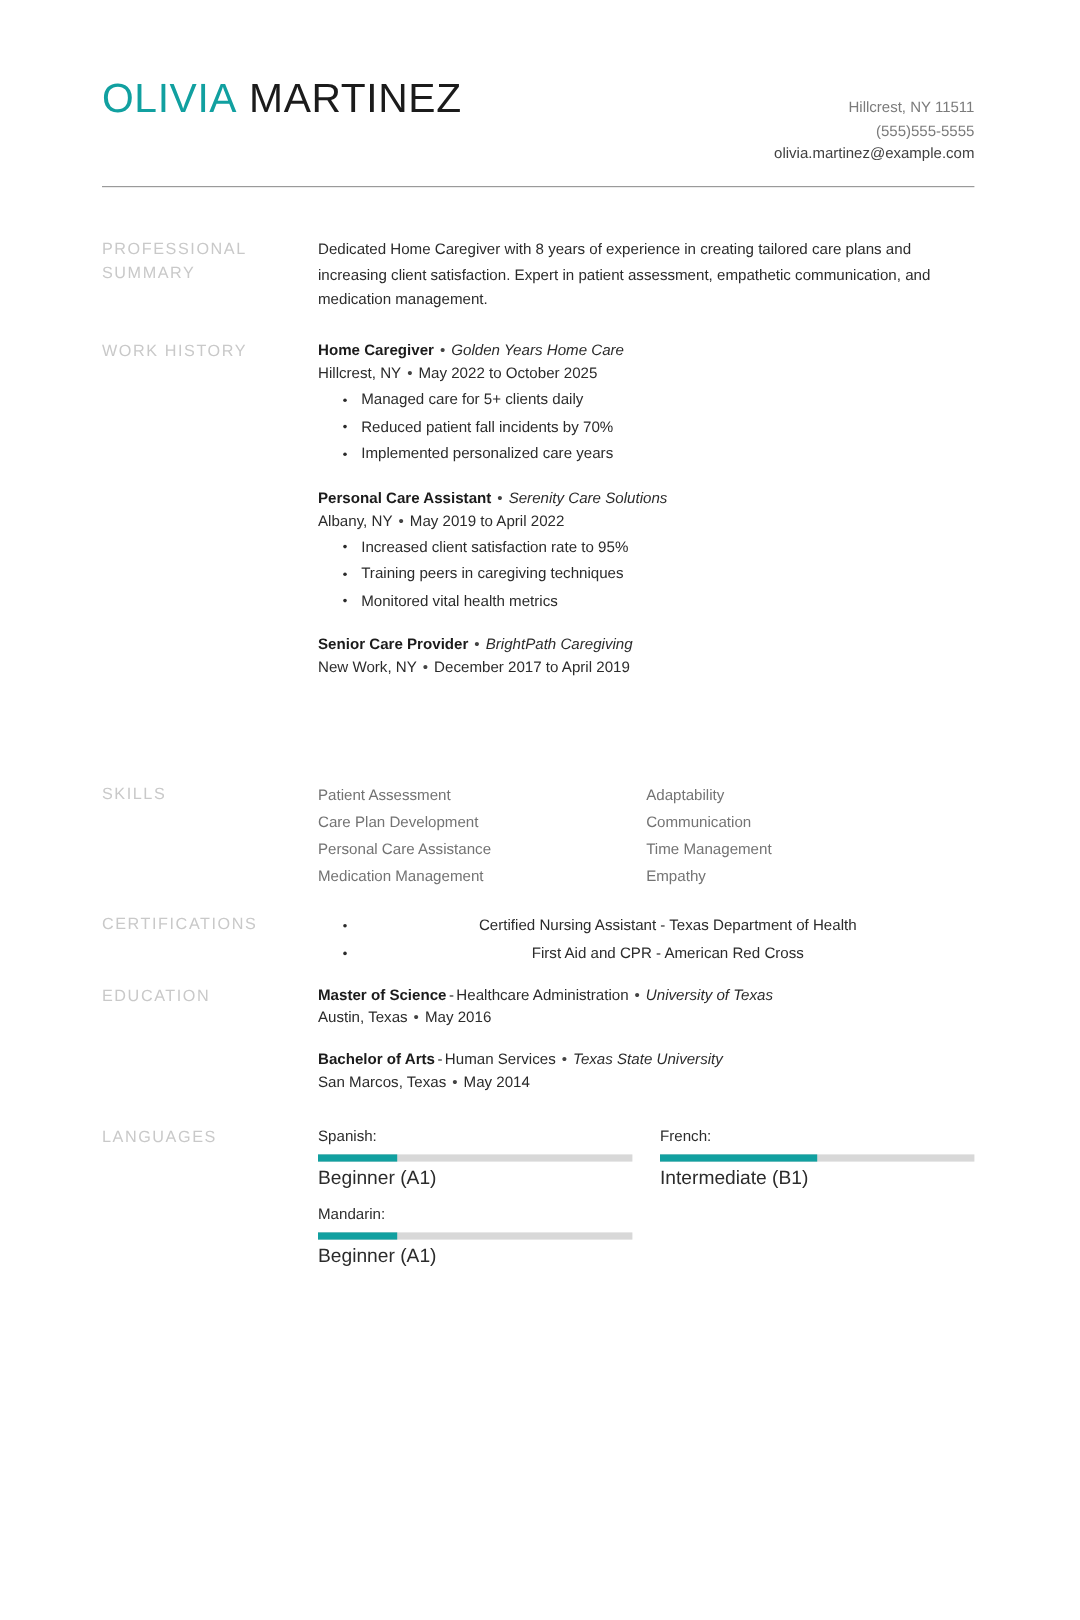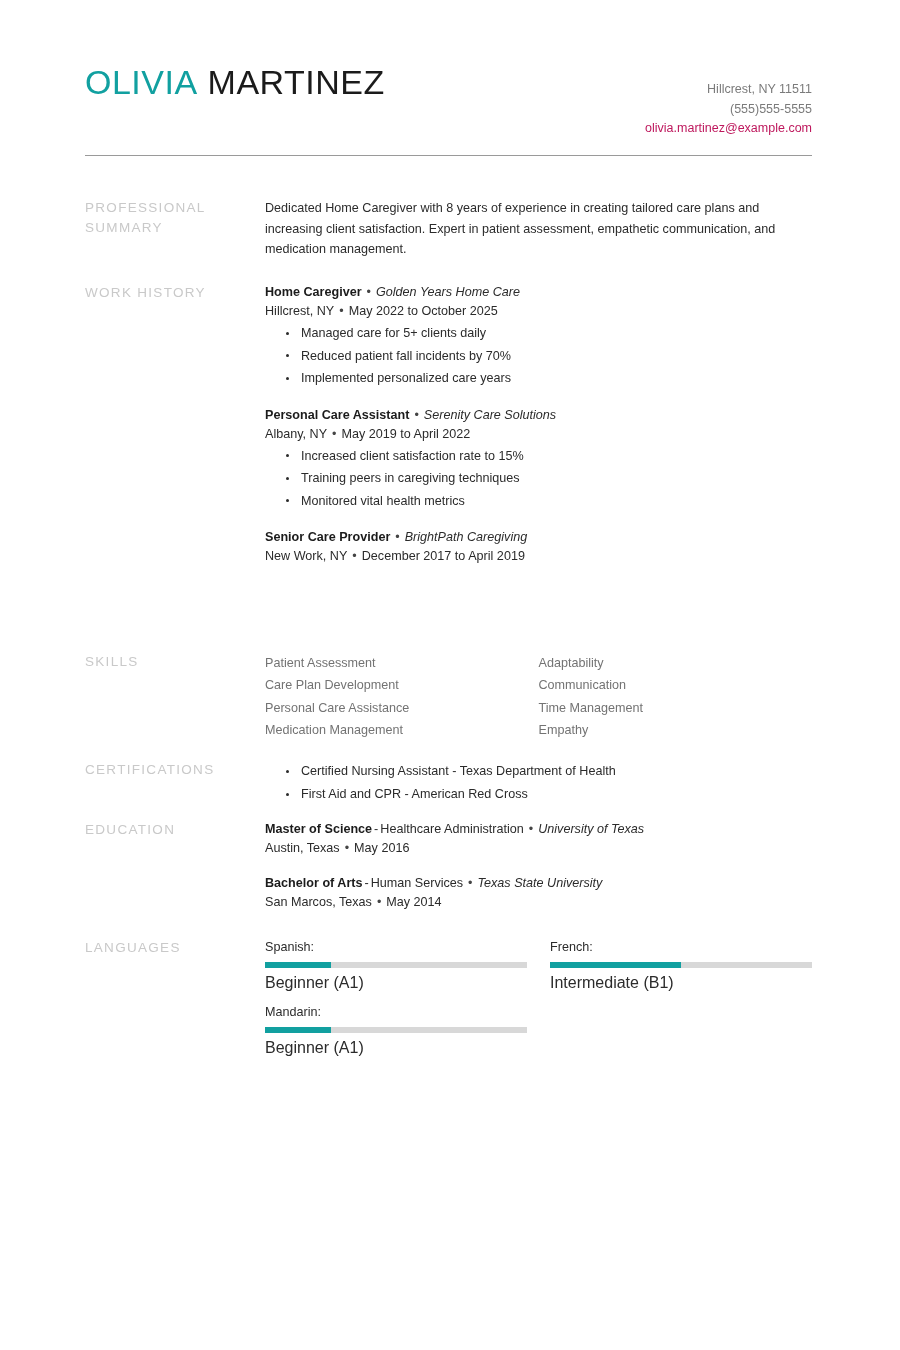--- a/index.html
+++ b/index.html
@@ -46,21 +46,21 @@
 
   .contact {
     position: absolute;
     right: 0;
     top: 18px;
     text-align: right;
     font-size: 12.5px;
     line-height: 19.5px;
     color: #7b7b7b;
   }
-  .contact .email { color: #be185d; }
+  .contact .email { color: #404040; }
 
   .divider {
     position: absolute;
     left: 85px;
     top: 155px;
     width: 727px;
     height: 1px;
     background: #9a9a9a;
   }
 
@@ -157,20 +157,21 @@
     list-style: none;
     margin: 0;
     padding: 0;
   }
   ul.cert-list li {
     position: relative;
     padding-left: 36px;
     font-size: 12.6px;
     line-height: 23px;
     color: #2b2b2b;
+    text-align: center;
   }
   ul.cert-list li:before {
     content: "";
     position: absolute;
     left: 21px;
     top: 9.8px;
     width: 3.4px;
     height: 3.4px;
     border-radius: 50%;
     background: #2b2b2b;
@@ -272,21 +273,21 @@
       </div>
 
       <div class="job">
         <div class="job-line1">
           <span class="job-title">Personal Care Assistant</span><span class="sep">•</span><span class="job-company">Serenity Care Solutions</span>
         </div>
         <div class="job-line2">
           <span>Albany, NY</span><span class="sep">•</span><span>May 2019 to April 2022</span>
         </div>
         <ul class="bullets">
-          <li>Increased client satisfaction rate to 15%</li>
+          <li>Increased client satisfaction rate to 95%</li>
           <li>Training peers in caregiving techniques</li>
           <li>Monitored vital health metrics</li>
         </ul>
       </div>
 
       <div class="job">
         <div class="job-line1">
           <span class="job-title">Senior Care Provider</span><span class="sep">•</span><span class="job-company">BrightPath Caregiving</span>
         </div>
         <div class="job-line2">

